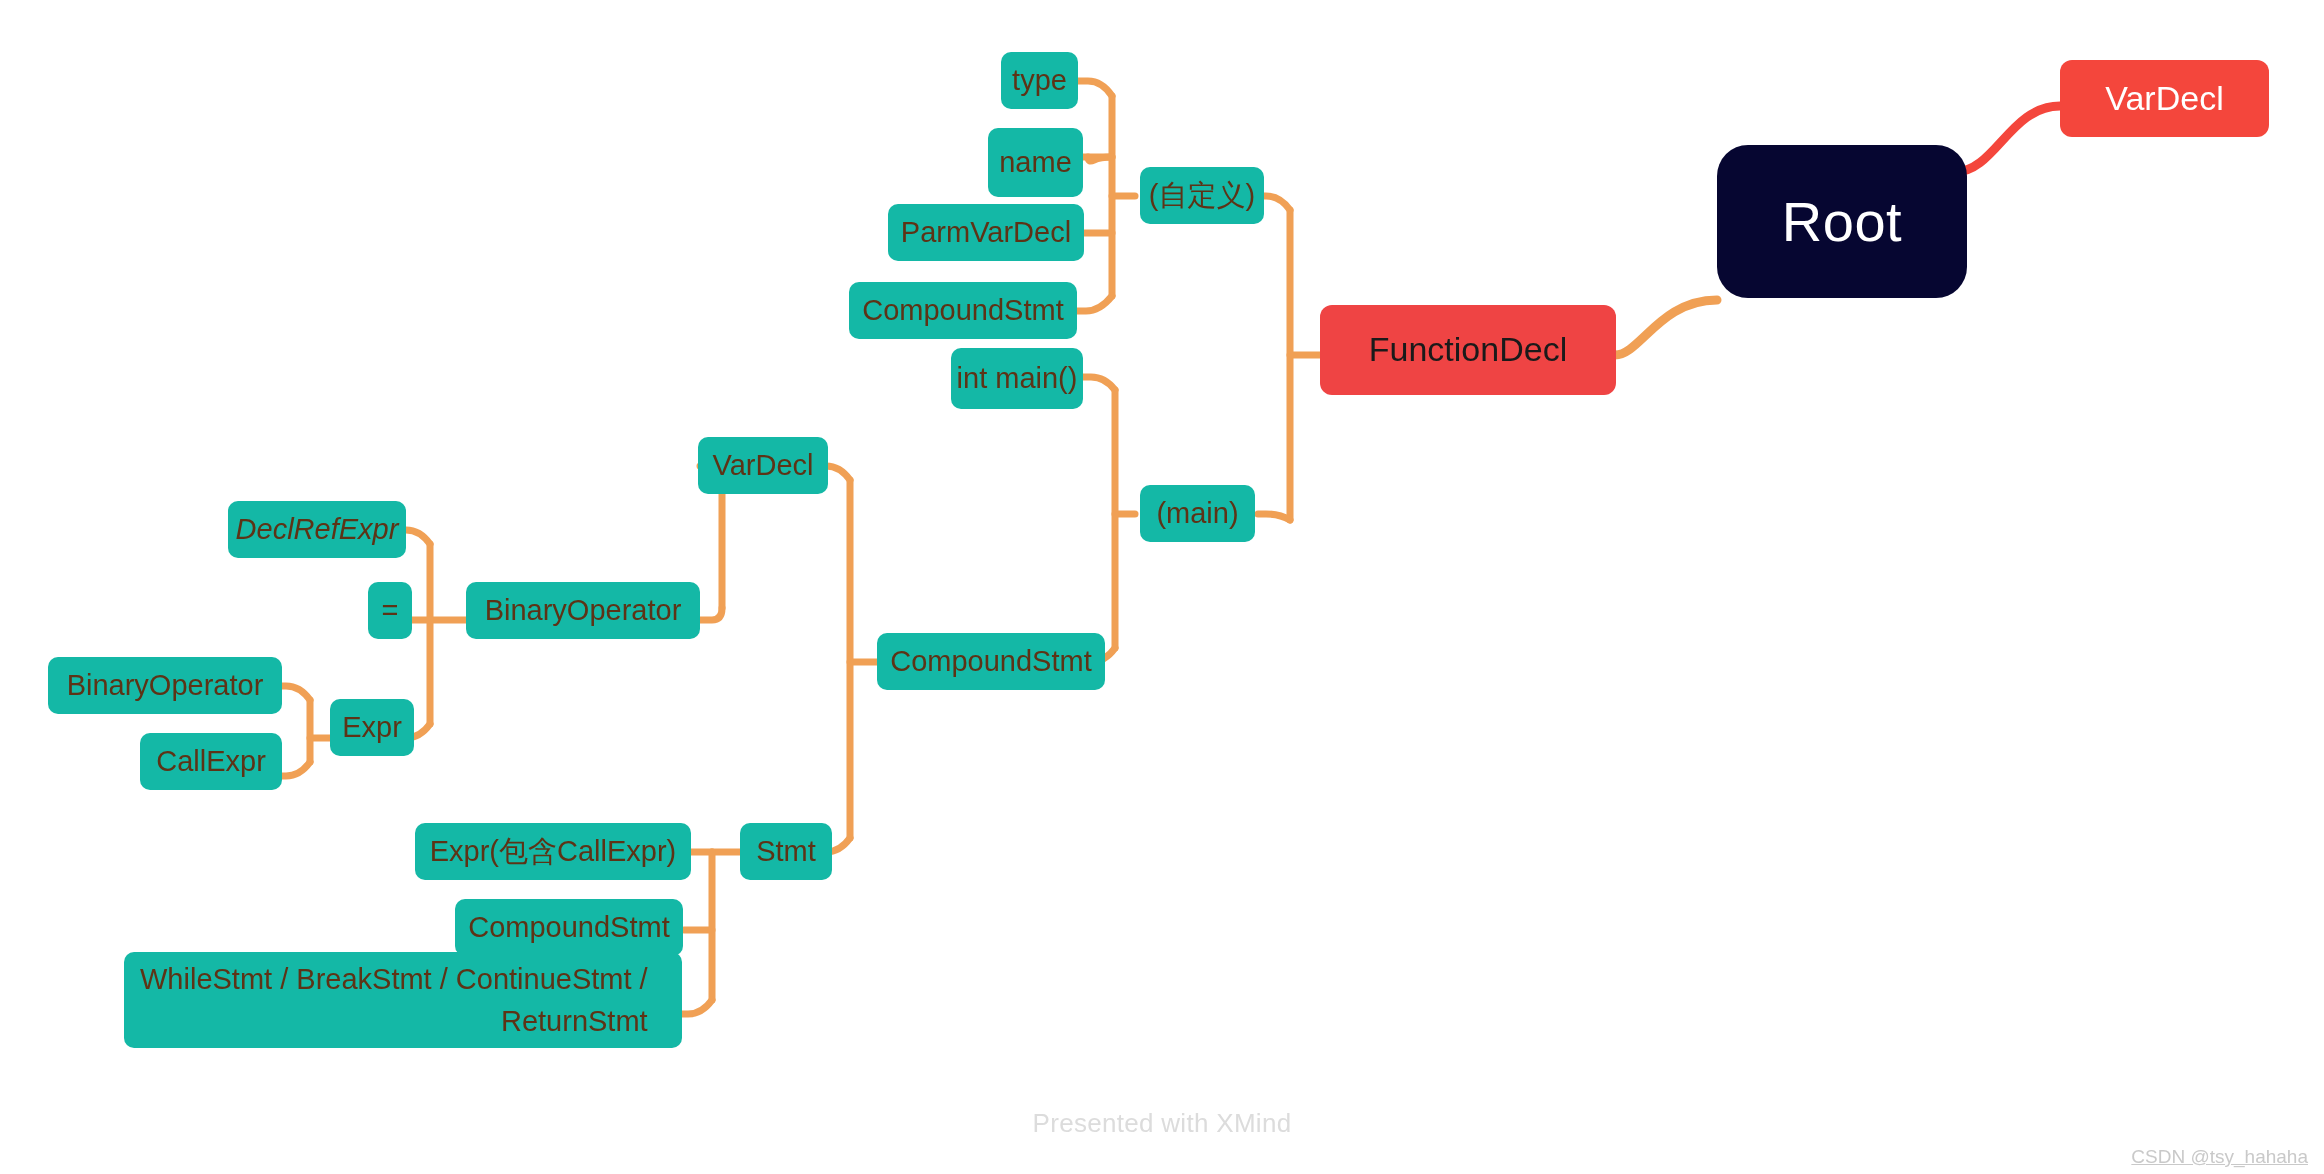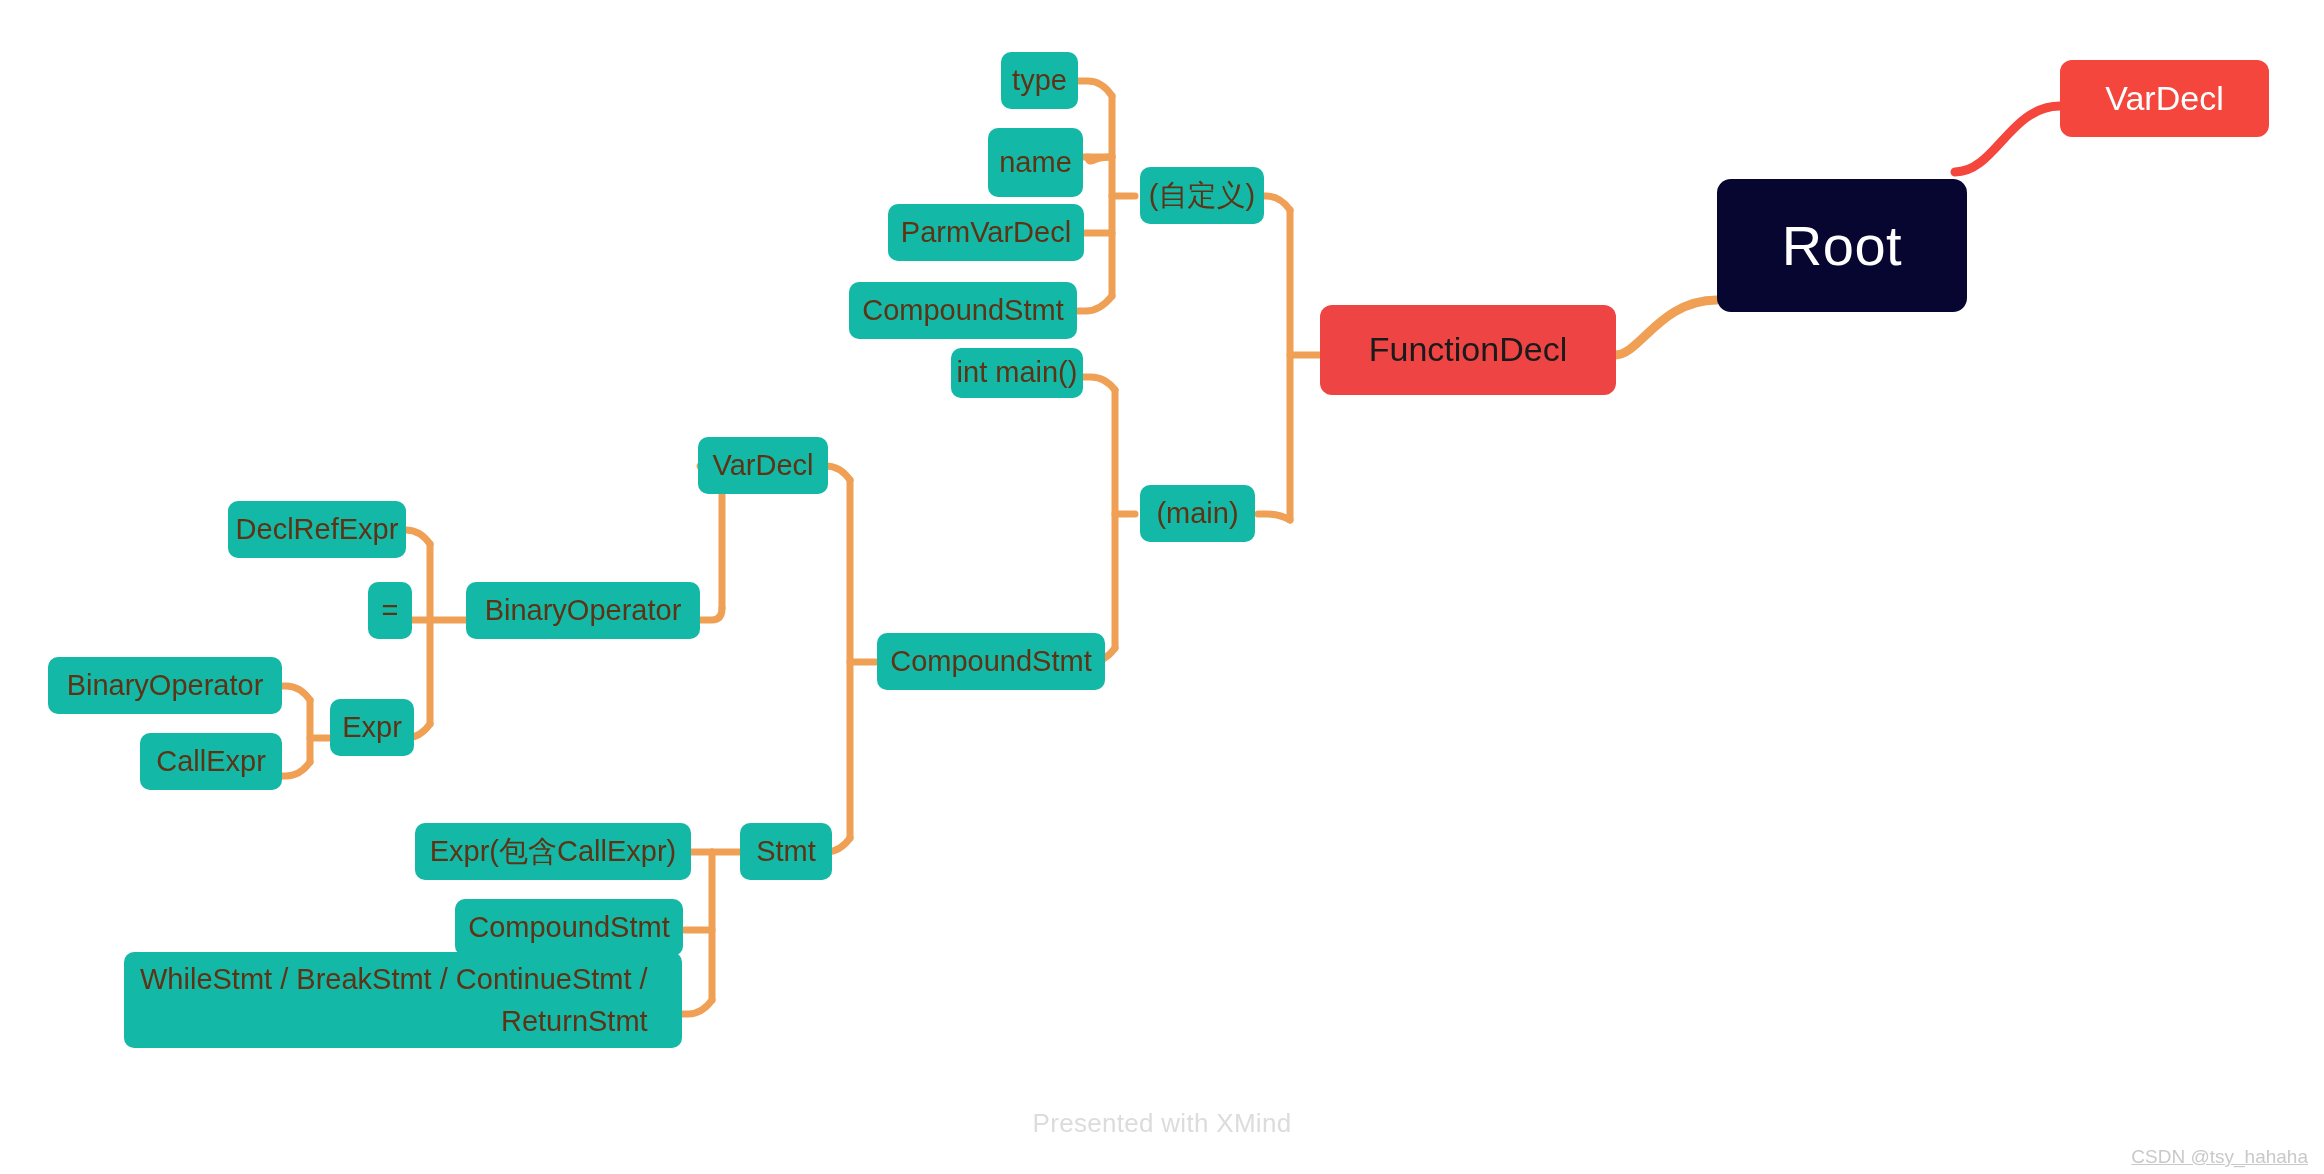--- a/index.html
+++ b/index.html
@@ -141,47 +141,47 @@
       <path d="M 712 852 L 690 852"></path>
       <path d="M 712 930 Q 702 930 694 930 L 684 930"></path>
       <path d="M 712 1000 Q 702 1014 688 1014 L 678 1014"></path>
     </g>
 
     <g fill="none" stroke="#f4463c" stroke-width="9" stroke-linecap="round" stroke-linejoin="round">
       <path d="M 1955 172 C 1995 172 2010 106 2060 106"></path>
     </g>
   </svg>
 
-  <div class="node node-root" style="left:1717px; top:179px; width:250px; height:133px;">Root</div>
+  <div class="node node-root" style="left:1717px; top:145px; width:250px; height:153px;border-radius:31px;">Root</div>
 
   <div class="node node-red" style="left:2060px; top:60px; width:209px; height:77px;">VarDecl</div>
 
   <div class="node node-orange" style="left:1320px; top:305px; width:296px; height:90px;">FunctionDecl</div>
 
   <div class="node node-leaf" style="left:1140px; top:167px; width:124px; height:57px;">(自定义)</div>
 
   <div class="node node-leaf" style="left:1001px; top:52px; width:77px; height:57px;">type</div>
 
   <div class="node node-leaf" style="left:988px; top:128px; width:95px; height:69px;">name</div>
 
   <div class="node node-leaf" style="left:888px; top:204px; width:196px; height:57px;">ParmVarDecl</div>
 
   <div class="node node-leaf" style="left:849px; top:282px; width:228px; height:57px;">CompoundStmt</div>
 
   <div class="node node-leaf" style="left:1140px; top:485px; width:115px; height:57px;">(main)</div>
 
-  <div class="node node-leaf" style="left:951px; top:348px; width:132px; height:50px;">int main()</div>
+  <div class="node node-leaf" style="left:951px; top:348px; width:132px; height:61px;">int main()</div>
 
   <div class="node node-leaf" style="left:877px; top:633px; width:228px; height:57px;">CompoundStmt</div>
 
   <div class="node node-leaf" style="left:698px; top:437px; width:130px; height:57px;">VarDecl</div>
 
   <div class="node node-leaf" style="left:466px; top:582px; width:234px; height:57px;">BinaryOperator</div>
 
-  <div class="node node-leaf" style="left:228px; top:501px; width:178px; height:57px;">DeclRefExpr</div>
+  <div class="node node-leaf" style="left:228px; top:501px; width:178px; height:57px;font-style:italic;">DeclRefExpr</div>
 
   <div class="node node-leaf" style="left:368px; top:582px; width:44px; height:57px;">=</div>
 
   <div class="node node-leaf" style="left:330px; top:699px; width:84px; height:57px;">Expr</div>
 
   <div class="node node-leaf" style="left:48px; top:657px; width:234px; height:57px;">BinaryOperator</div>
 
   <div class="node node-leaf" style="left:140px; top:733px; width:142px; height:57px;">CallExpr</div>
 
   <div class="node node-leaf" style="left:740px; top:823px; width:92px; height:57px;">Stmt</div>

